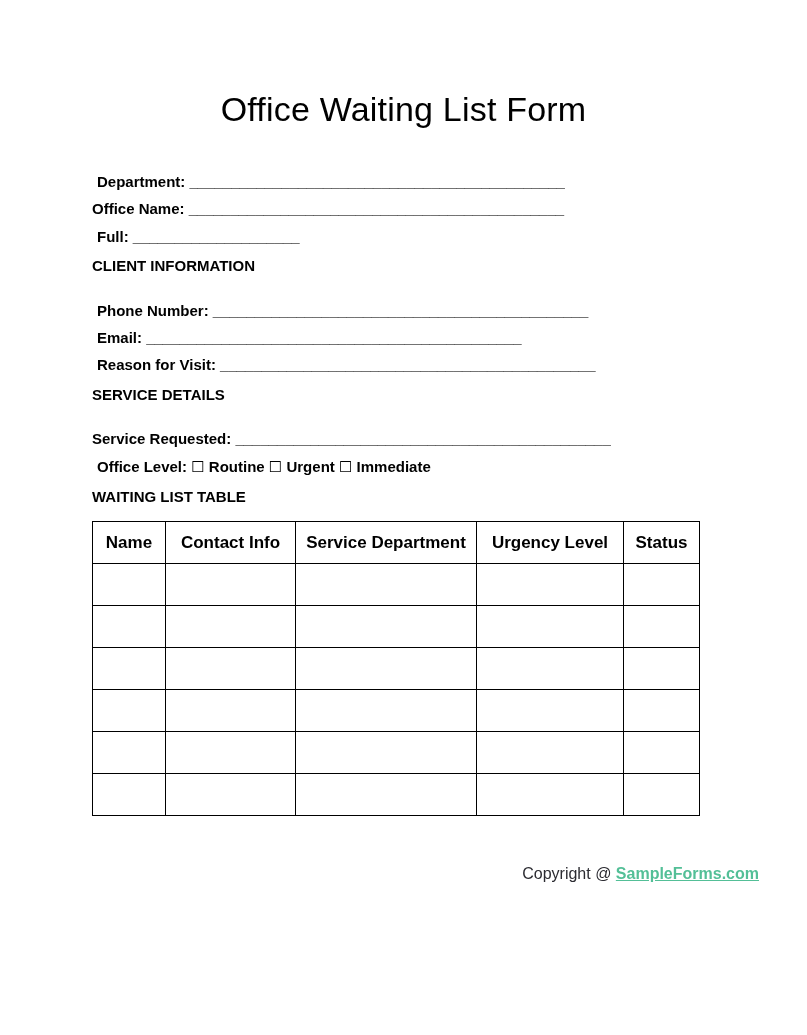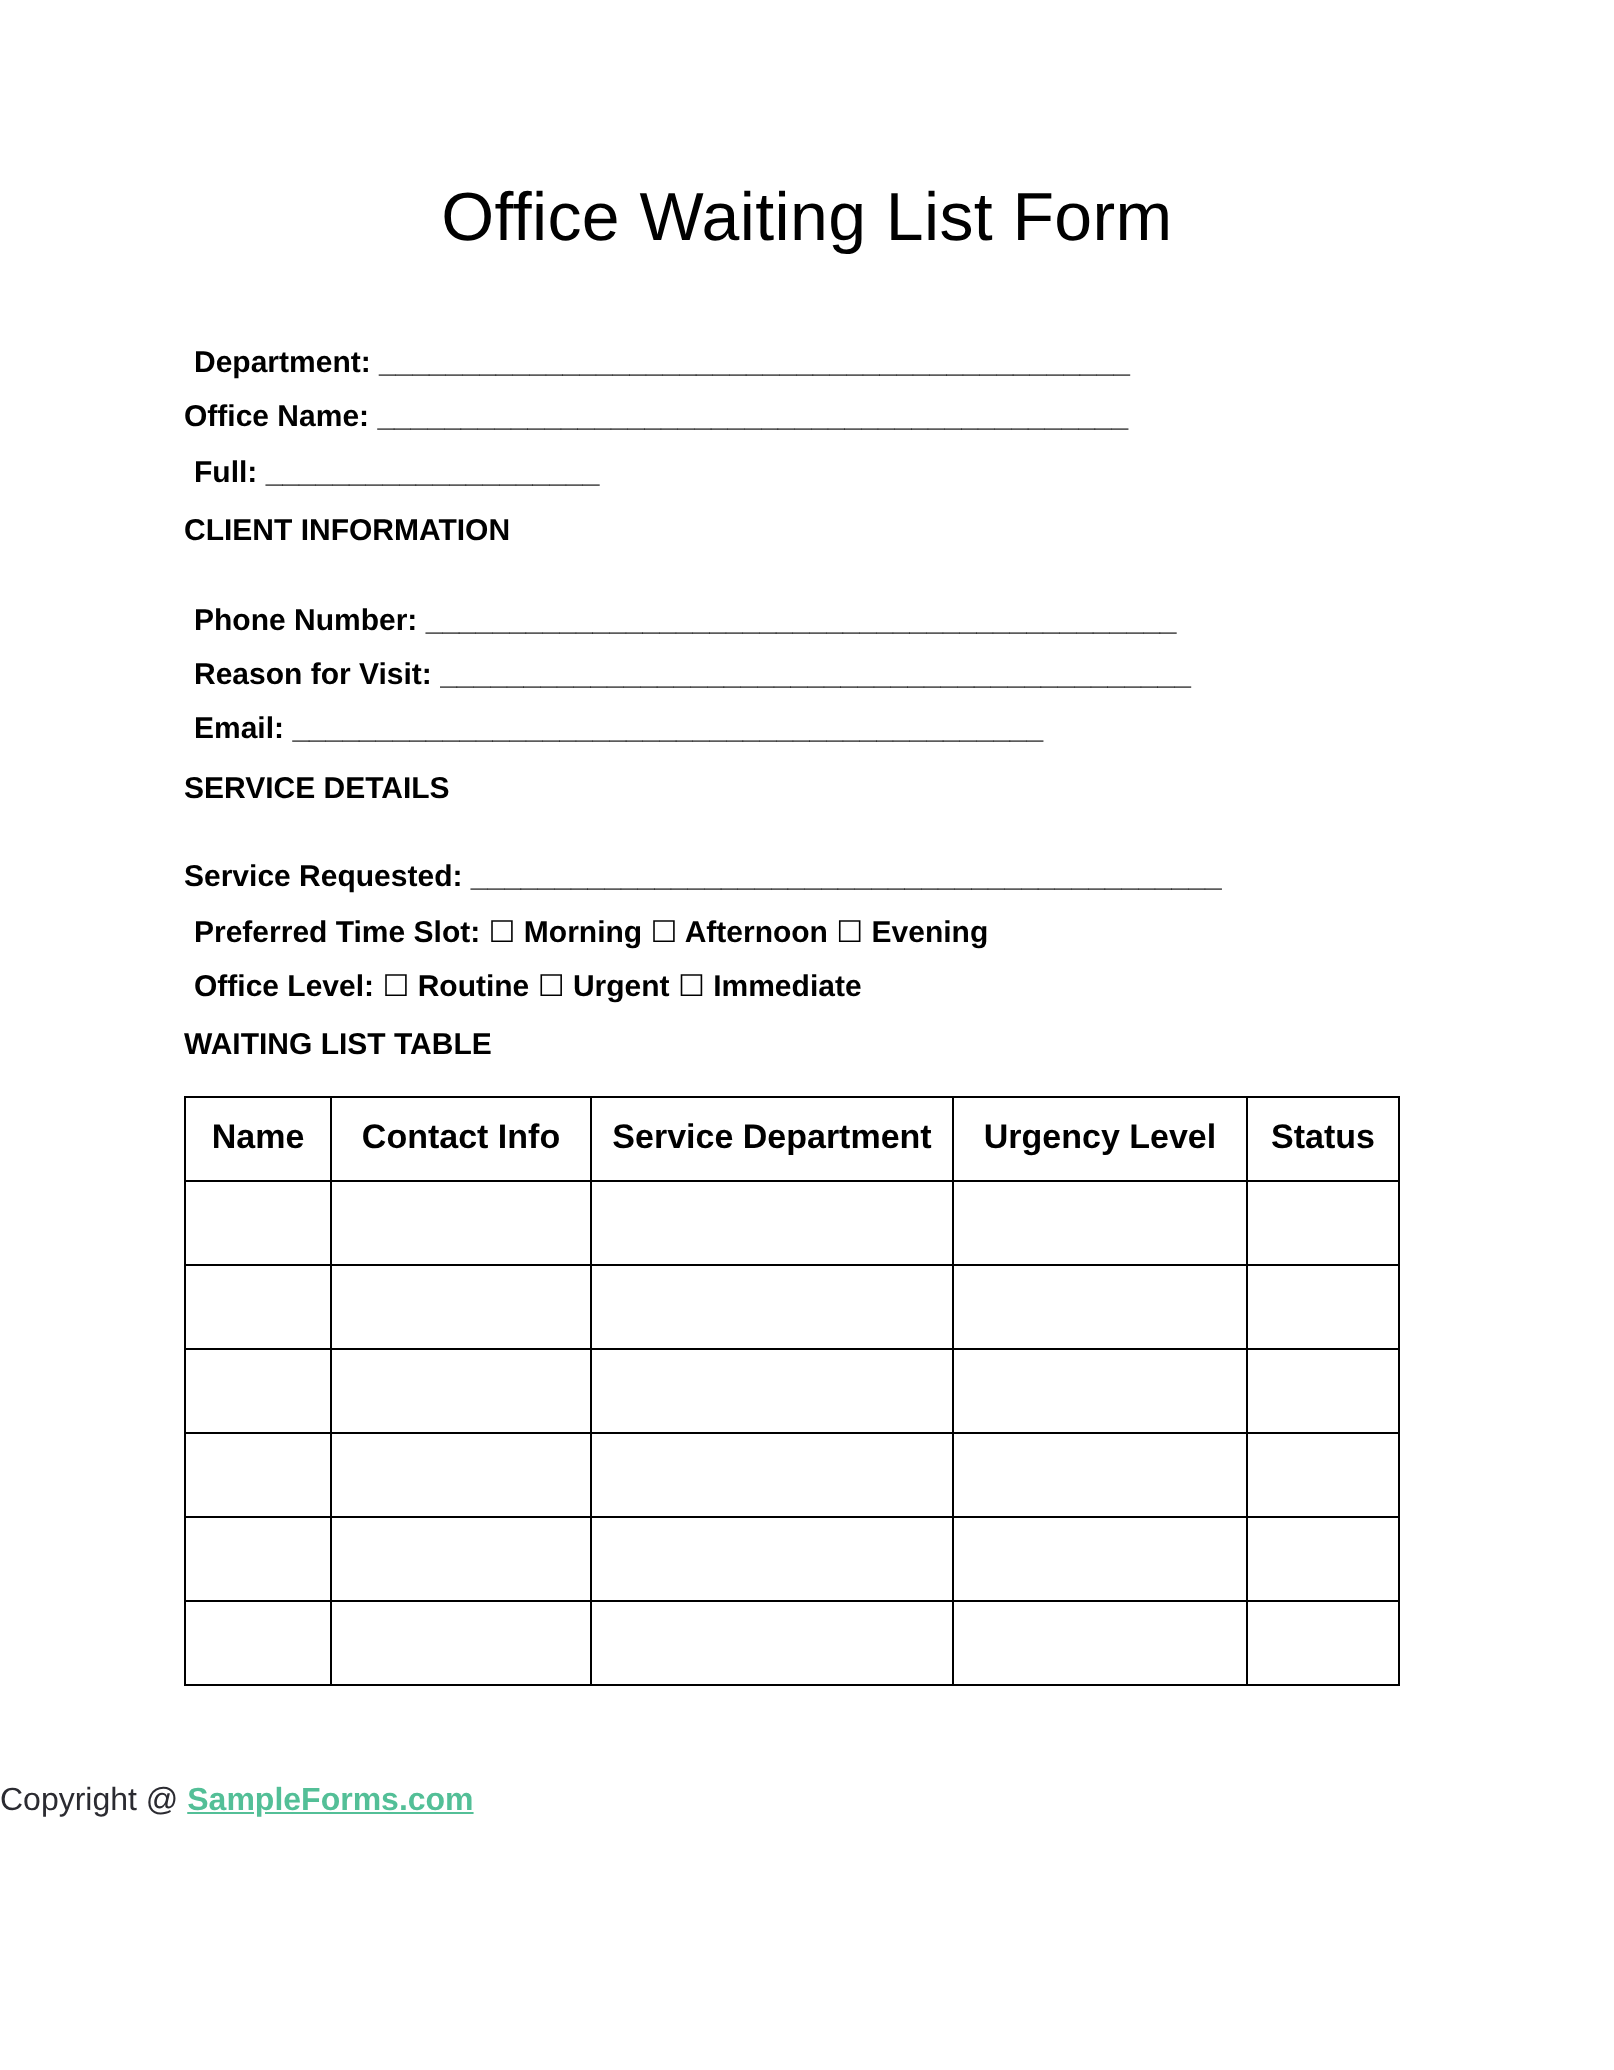--- a/index.html
+++ b/index.html
@@ -57,22 +57,22 @@
     vertical-align: middle;
   }
   .col-name { width: 73px; }
   .col-contact { width: 130px; }
   .col-service { width: 181px; }
   .col-urgency { width: 147px; }
   .col-status { width: 76px; }
 
   .footer {
     margin-top: 48px;
-    text-align: left;
-    padding-right: 100px;
+    text-align: right;
+    padding-right: 48px;
     font-size: 16px;
     font-weight: normal;
     color: #2b2b31;
     line-height: 20px;
   }
   .footer-link {
     color: #53bf97;
     font-weight: bold;
     text-decoration: underline;
     cursor: pointer;
@@ -90,30 +90,29 @@
     <div class="group first">
       <div class="line indent"><span>Department:</span> <span class="blank">_____________________________________________</span></div>
       <div class="line"><span>Office Name:</span> <span class="blank">_____________________________________________</span></div>
       <div class="line indent"><span>Full:</span> <span class="blank">____________________</span></div>
     </div>
 
     <div class="section-header">CLIENT INFORMATION</div>
 
     <div class="group">
       <div class="line indent"><span>Phone Number:</span> <span class="blank">_____________________________________________</span></div>
+      <div class="line indent"><span>Email:</span> <span class="blank">_____________________________________________</span></div>
       <div class="line indent"><span>Reason for Visit:</span> <span class="blank">_____________________________________________</span></div>
-      <div class="line indent"><span>Email:</span> <span class="blank">_____________________________________________</span></div>
     </div>
 
     <div class="section-header">SERVICE DETAILS</div>
 
     <div class="group">
       <div class="line"><span>Service Requested:</span> <span class="blank">_____________________________________________</span></div>
 
-      <div class="line indent"><span>Preferred Time Slot:</span> <span class="cb">☐</span> <span>Morning</span> <span class="cb">☐</span> <span>Afternoon</span> <span class="cb">☐</span> <span>Evening</span></div>
 
       <div class="line indent"><span>Office Level:</span> <span class="cb">☐</span> <span>Routine</span> <span class="cb">☐</span> <span>Urgent</span> <span class="cb">☐</span> <span>Immediate</span></div>
     </div>
 
     <div class="section-header">WAITING LIST TABLE</div>
 
     <table class="wait-table">
       <colgroup>
         <col class="col-name">
           <col class="col-contact">

